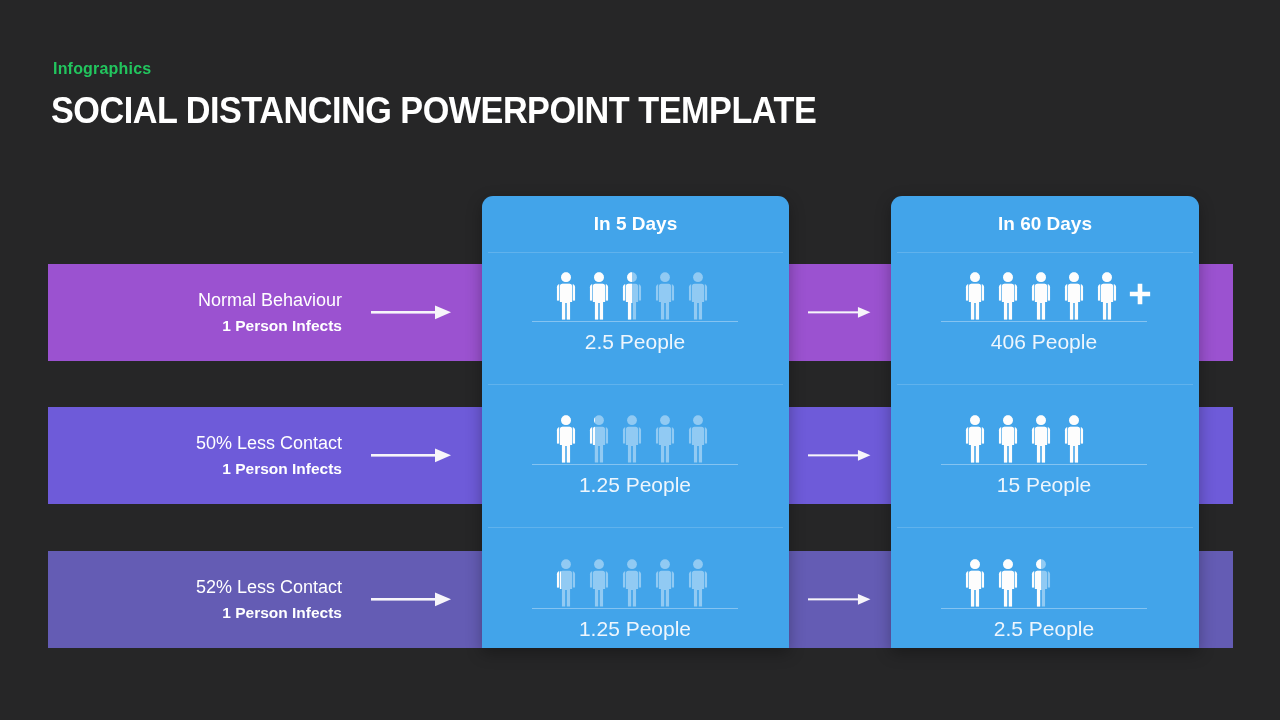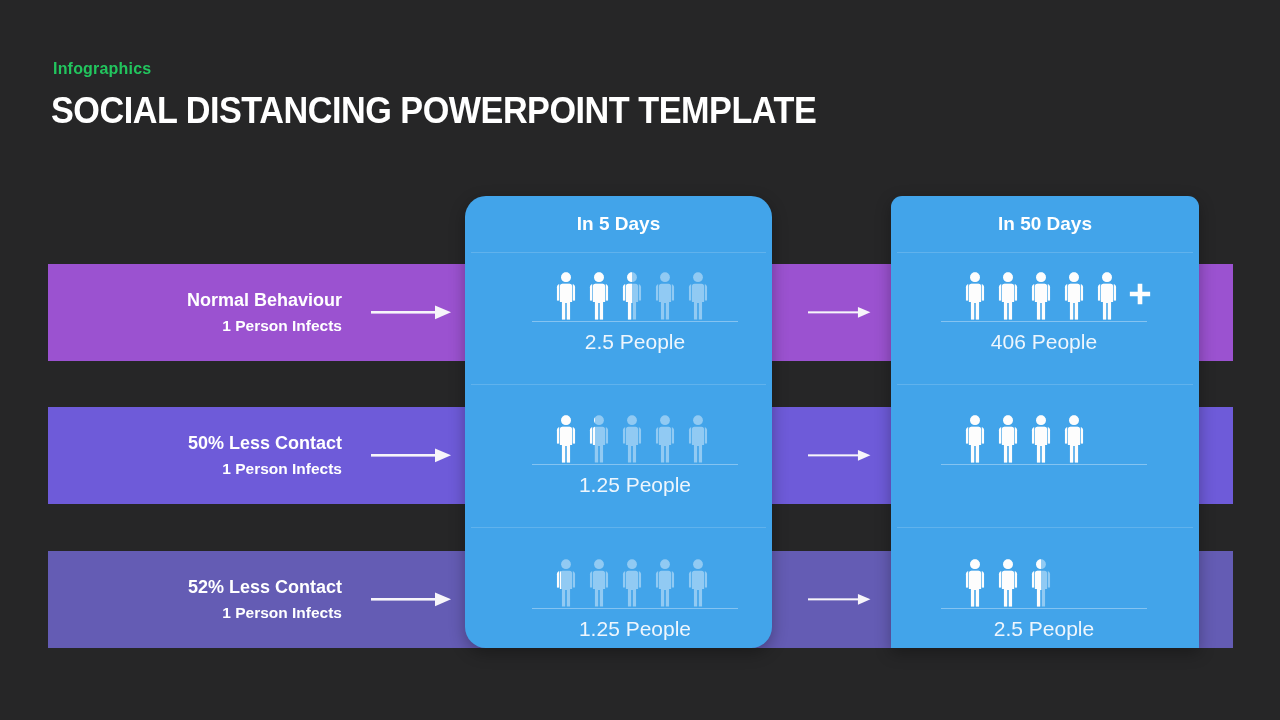--- a/index.html
+++ b/index.html
@@ -27,34 +27,34 @@
   .row{position:absolute;left:0;width:1280px;height:97px;}
   .bar{
     position:absolute;left:48px;top:0;width:1185px;height:97px;
     z-index:1;
   }
   .row-text{
     position:absolute;left:60px;top:0;width:282px;height:97px;
     display:flex;flex-direction:column;justify-content:center;align-items:flex-end;
     gap:9px;z-index:3;color:#ffffff;text-align:right;
   }
-  .row-title{font-size:18px;font-weight:700;line-height:1;}
+  .row-title{font-size:18px;font-weight:400;line-height:1;}
   .row-sub{font-size:15.5px;font-weight:700;line-height:1;}
   .arrow{position:absolute;z-index:3;}
   .arrow-left{left:371px;top:40px;width:82px;height:17px;}
   .arrow-mid{left:808px;top:40px;width:64px;height:17px;}
   .arrow svg{display:block;width:100%;height:100%;}
 
   
   .day-col{
     position:absolute;top:196px;height:452px;background:#42a4ea;
     border-radius:11px 11px 0 0;z-index:2;
     box-shadow:0 5px 16px rgba(0,0,0,.30);
   }
-  .day-col.c1{left:465px;width:307px;border-radius:21px;}
+  .day-col.c1{left:482px;width:307px;}
   .day-col.c2{left:891px;width:308px;}
   .day-head{
     position:absolute;left:0;top:0;width:100%;height:56px;
     display:flex;align-items:center;justify-content:center;
     color:#ffffff;font-size:19px;font-weight:700;
   }
   .day-sep{position:absolute;left:2%;width:96%;height:1px;background:rgba(255,255,255,.16);}
   .sep-head{top:56px;}
   .sep-a{top:188px;}
   .sep-b{top:331px;}
@@ -325,20 +325,21 @@
                 <use href="#person-shape"></use>
               </svg>
               <div class="fillclip" style="width:100%">
                 <svg class="picon full" viewBox="0 0 26 52">
                   <use href="#person-shape"></use>
                 </svg>
               </div>
             </div>
           </div>
       <div class="baseline"></div>
+      <div class="count">15 People</div>
     </div>
   </div>
       <div class="row" style="top: 551px;">
     <div class="bar" style="background: rgb(100, 92, 180);"></div>
     <div class="row-text">
       <div class="row-title">52% Less Contact</div>
       <div class="row-sub">1 Person Infects</div>
     </div>
     <div class="arrow arrow-left">
       <svg viewBox="0 0 82 17">
@@ -425,19 +426,19 @@
   </div>
     </div>
 
   <div class="day-col c1">
     <div class="day-head">In 5 Days</div>
     <div class="day-sep sep-head"></div>
     <div class="day-sep sep-a"></div>
     <div class="day-sep sep-b"></div>
   </div>
   <div class="day-col c2">
-    <div class="day-head">In 50 Days</div>
+    <div class="day-head">In 60 Days</div>
     <div class="day-sep sep-head"></div>
     <div class="day-sep sep-a"></div>
     <div class="day-sep sep-b"></div>
   </div>
 
 </div>
 
 </body></html>

